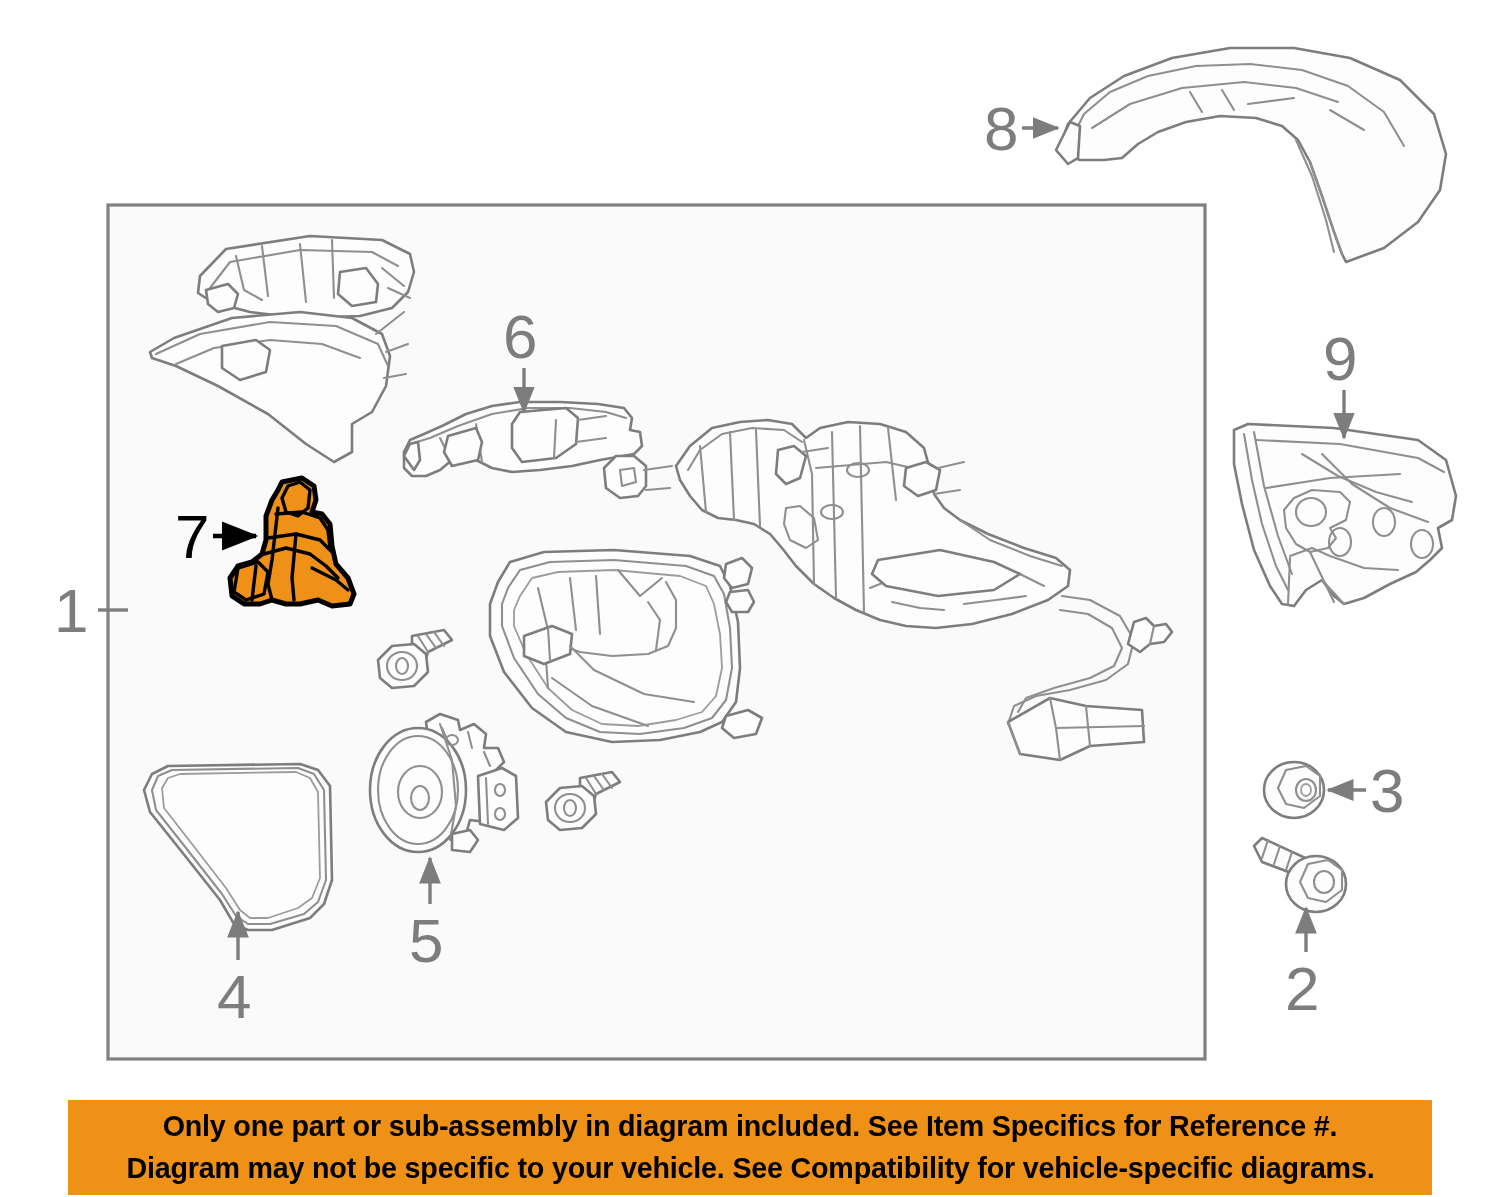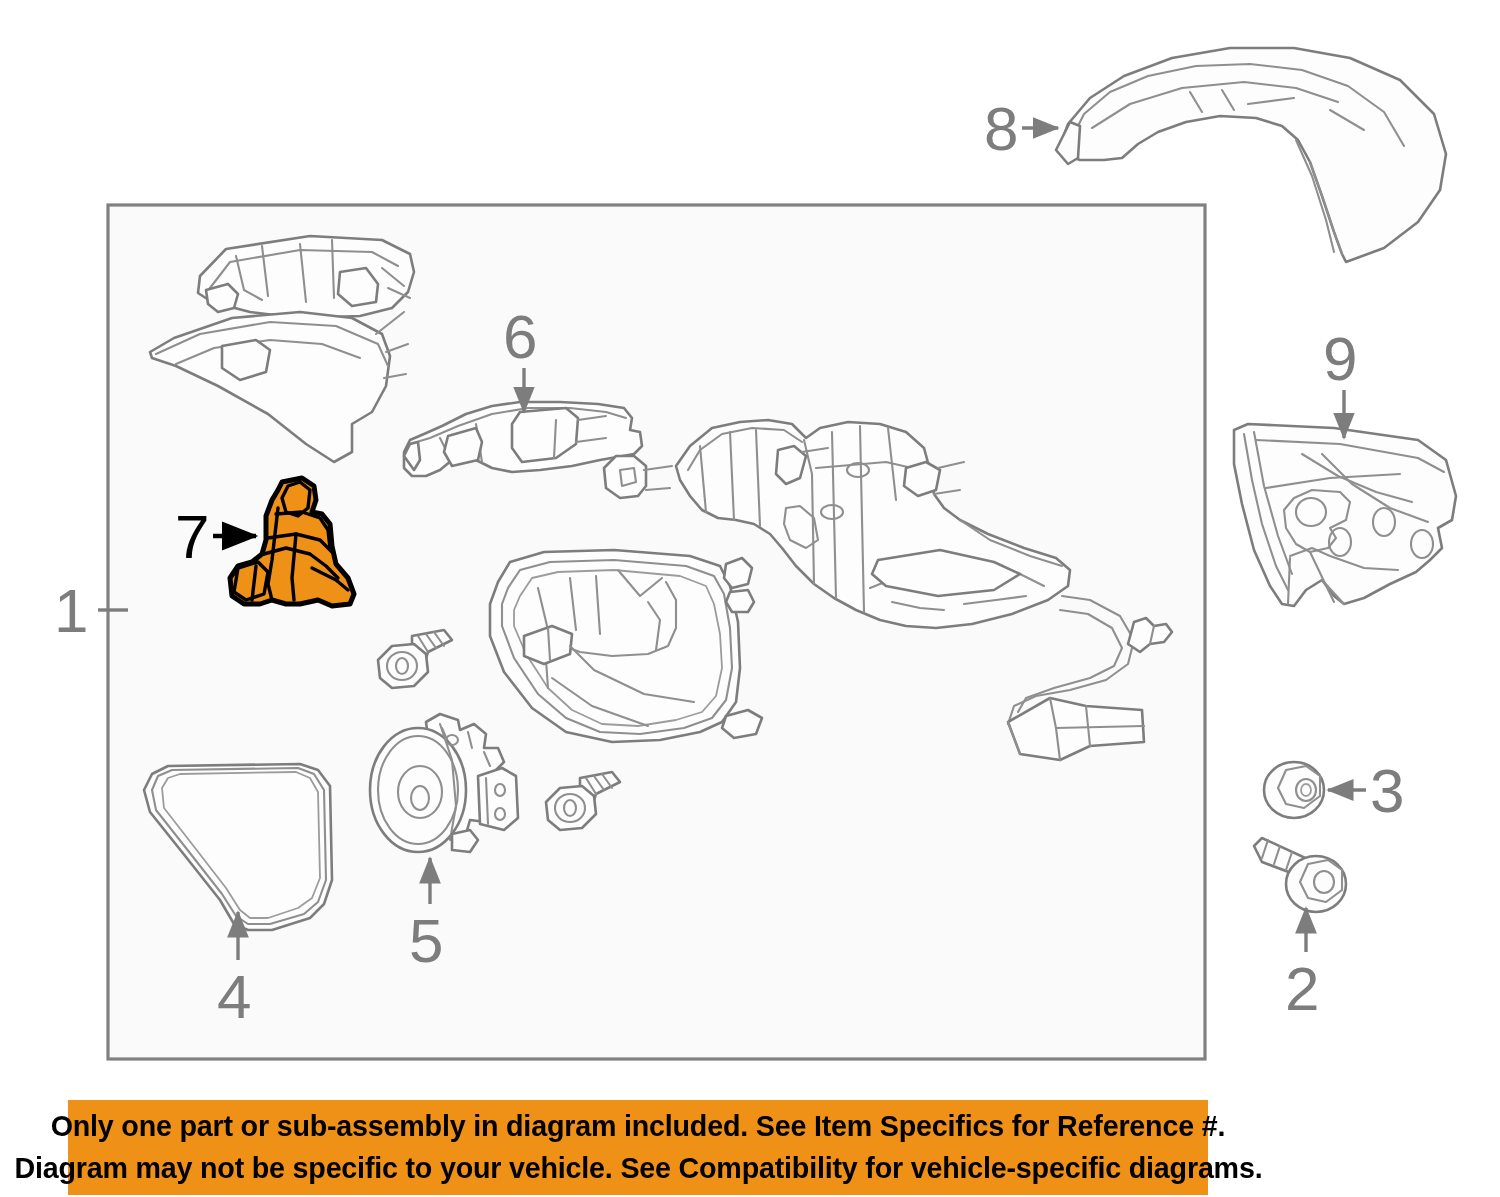--- a/index.html
+++ b/index.html
@@ -20,21 +20,21 @@
     position: absolute;
     left: 0;
     top: 0;
     width: 1500px;
     height: 1197px;
   }
   .banner {
     position: absolute;
     left: 68px;
     top: 1100px;
-    width: 1140px;
+    width: 1364px;
     height: 95px;
     background: #ef9017;
     display: flex;
     flex-direction: column;
     align-items: center;
     justify-content: center;
     box-sizing: border-box;
     padding: 2px 0 4px 0;
   }
   .banner-line {

